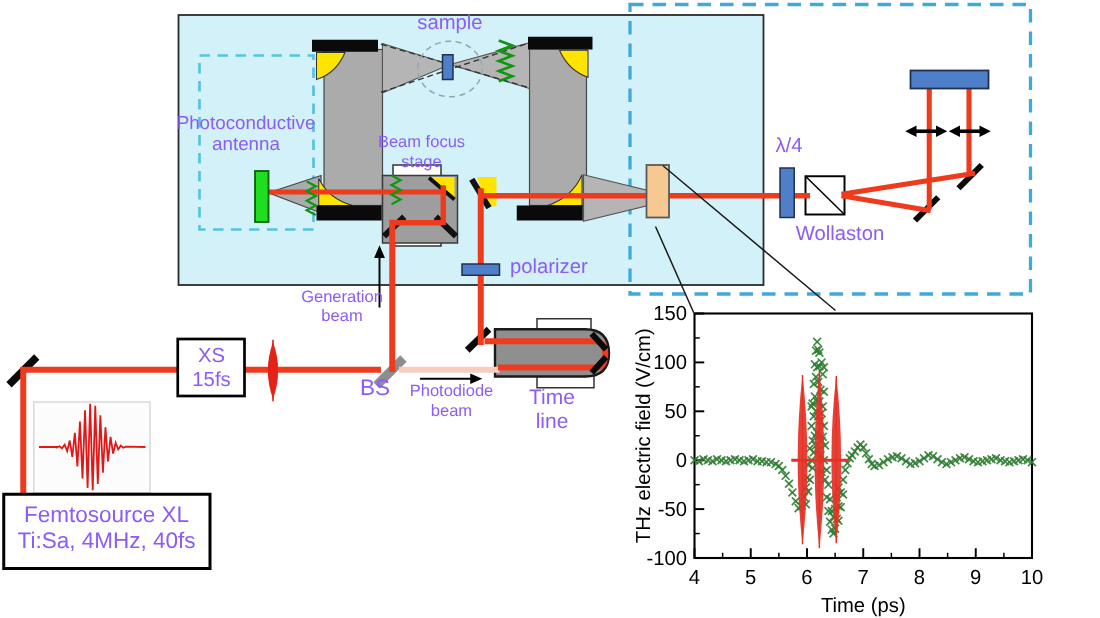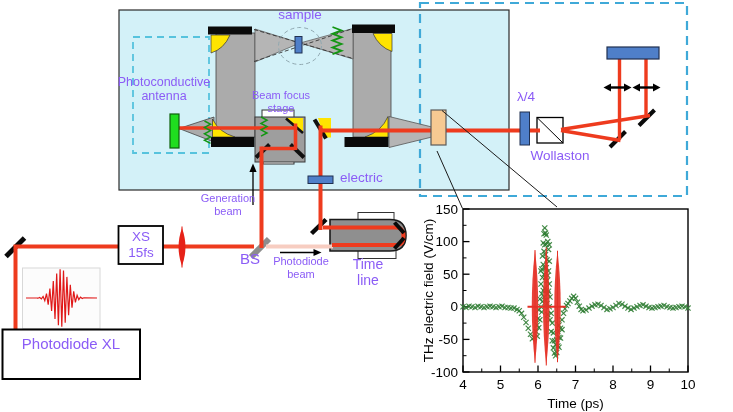--- a/index.html
+++ b/index.html
@@ -498,21 +498,21 @@
     </div>
 <div class="lbl ctr" style="left:281px;top:89px;font-size:11px">
       <span>Beam focus</span>
       <span>stage</span>
     </div>
 <div class="lbl ctr" style="left:228px;top:192px;font-size:11px">
       <span>Generation</span>
       <span>beam</span>
     </div>
 <div class="lbl" style="left:340px;top:170px;font-size:13.5px">
-      <span>electric</span>
+      <span>polarizer</span>
     </div>
 <div class="lbl ctr" style="left:526px;top:89px;font-size:13.5px">
       <span>λ/4</span>
     </div>
 <div class="lbl ctr" style="left:560px;top:148px;font-size:13.5px">
       <span>Wollaston</span>
     </div>
 <div class="lbl" style="left:240px;top:250px;font-size:15px">
       <span>BS</span>
     </div>
@@ -522,16 +522,17 @@
     </div>
 <div class="lbl ctr" style="left:368px;top:256px;font-size:14px">
       <span>Time</span>
       <span>line</span>
     </div>
 <div class="lbl ctr" style="left:141px;top:229px;font-size:13.5px">
       <span>XS</span>
       <span>15fs</span>
     </div>
 <div class="lbl ctr" style="left:71px;top:335px;font-size:15px">
-      <span>Photodiode XL</span>
+      <span>Femtosource XL</span>
+      <span>Ti:Sa, 4MHz, 40fs</span>
     </div>
 
 </div>
 
 </body></html>

